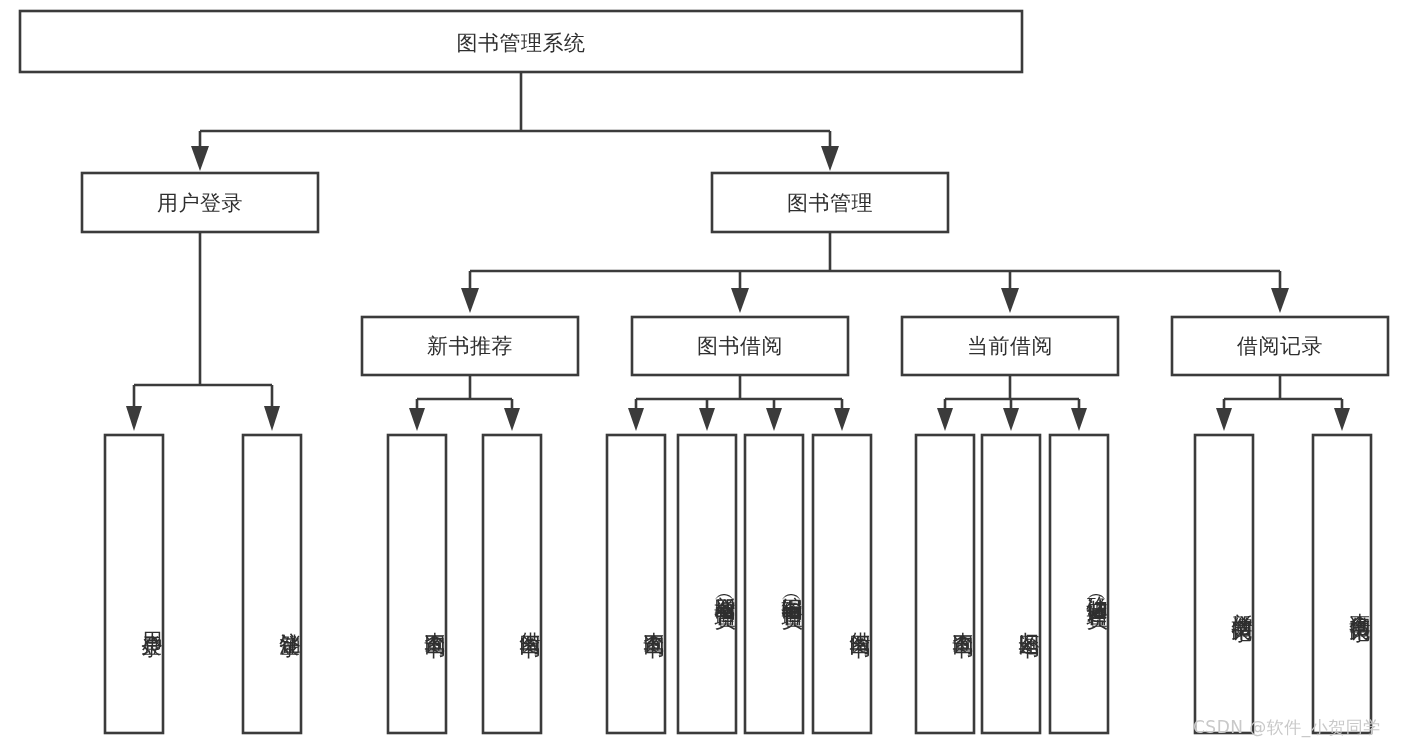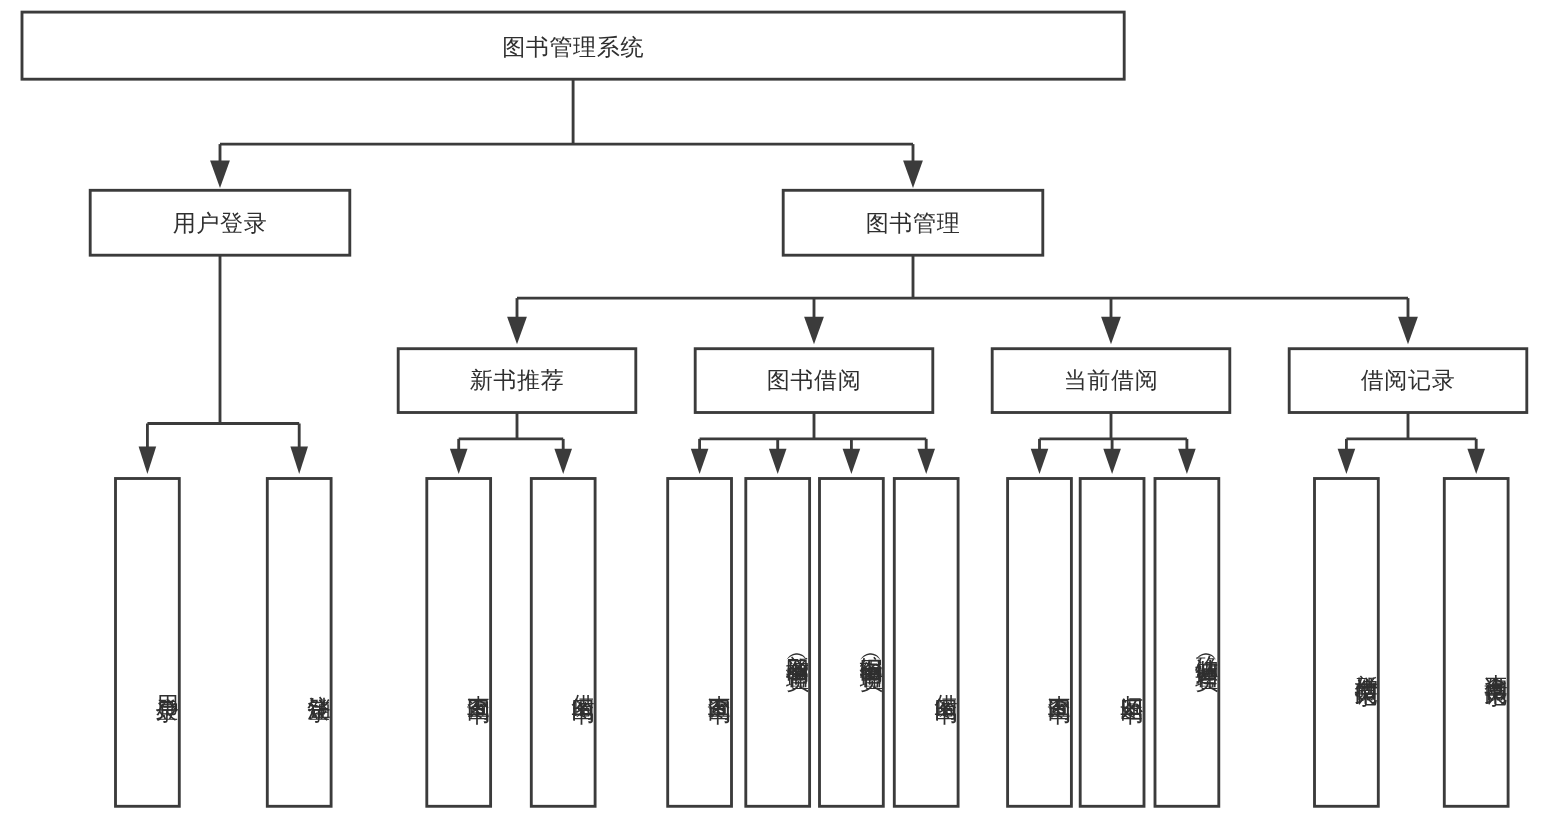--- a/index.html
+++ b/index.html
@@ -214,14 +214,15 @@
   <div class="leaf-label" style="left:745px; top:442px; width:58px; height:291px;">编辑图书（管理员）</div>
   <div class="leaf-label" style="left:813px; top:505px; width:58px; height:228px;">借阅图书</div>
 
   <div class="leaf-label" style="left:916px; top:505px; width:58px; height:228px;">查询图书</div>
   <div class="leaf-label" style="left:982px; top:505px; width:58px; height:228px;">归还图书</div>
   <div class="leaf-label" style="left:1050px; top:442px; width:58px; height:291px;">确认归还（管理员）</div>
 
   <div class="leaf-label" style="left:1195px; top:470px; width:58px; height:263px;">新增借阅记录</div>
   <div class="leaf-label" style="left:1313px; top:470px; width:58px; height:263px;">查询借阅记录</div>
 
+  <div class="watermark" style="left:1193px; top:716px;">CSDN @软件_小贺同学</div>
 
 </div>
 
 </body></html>

